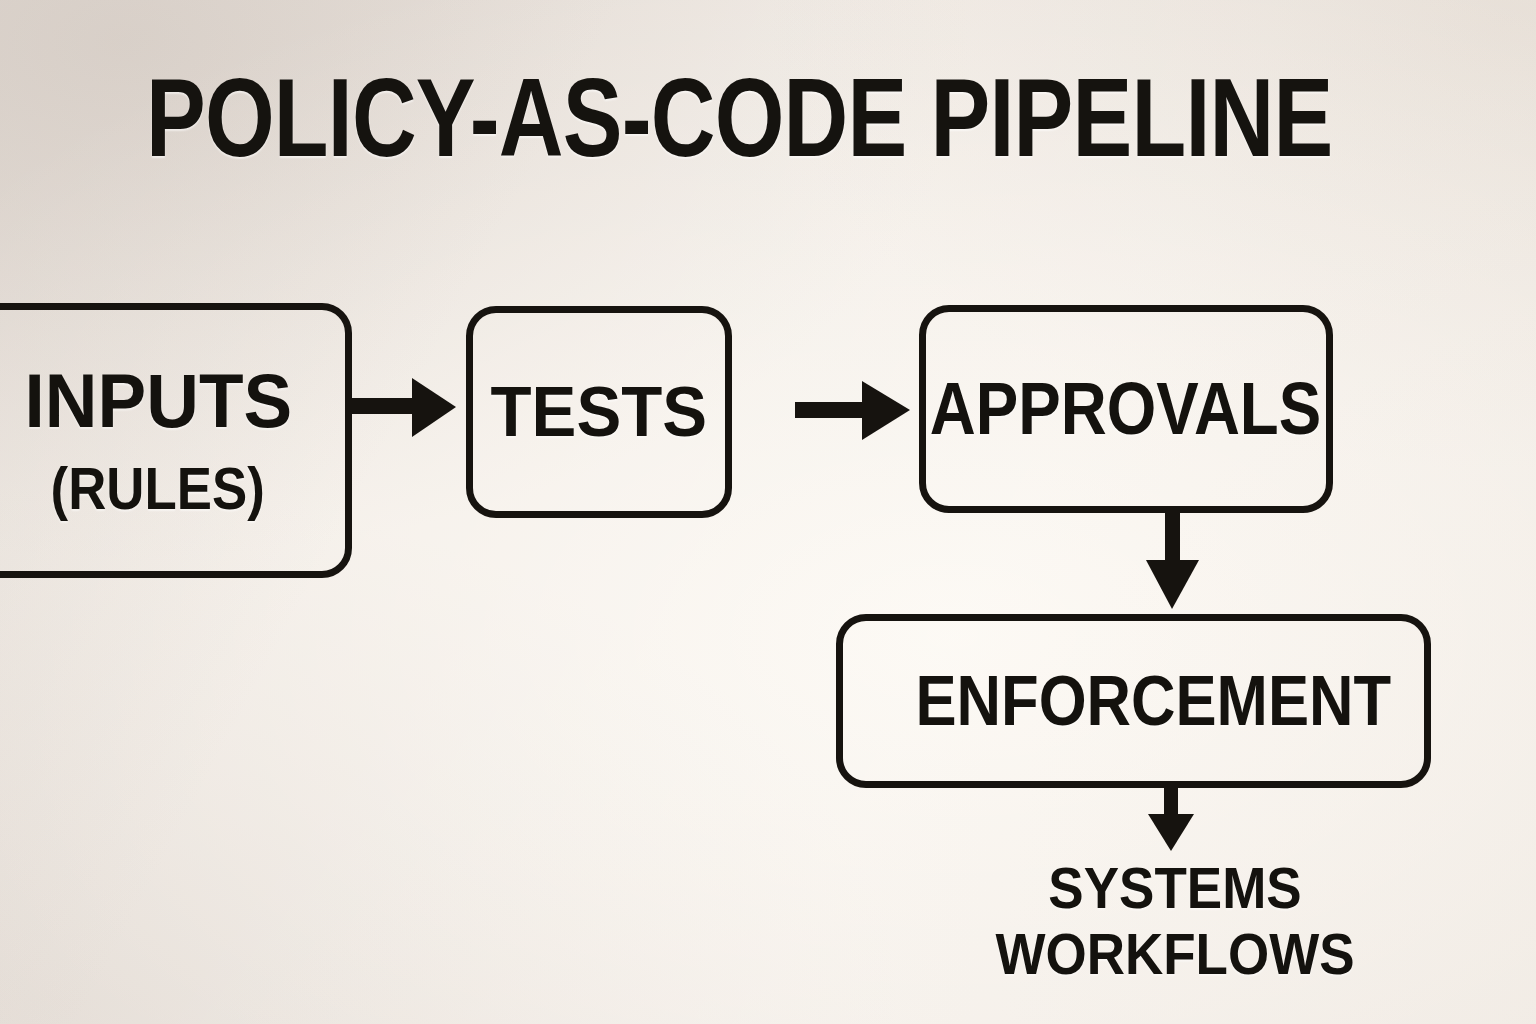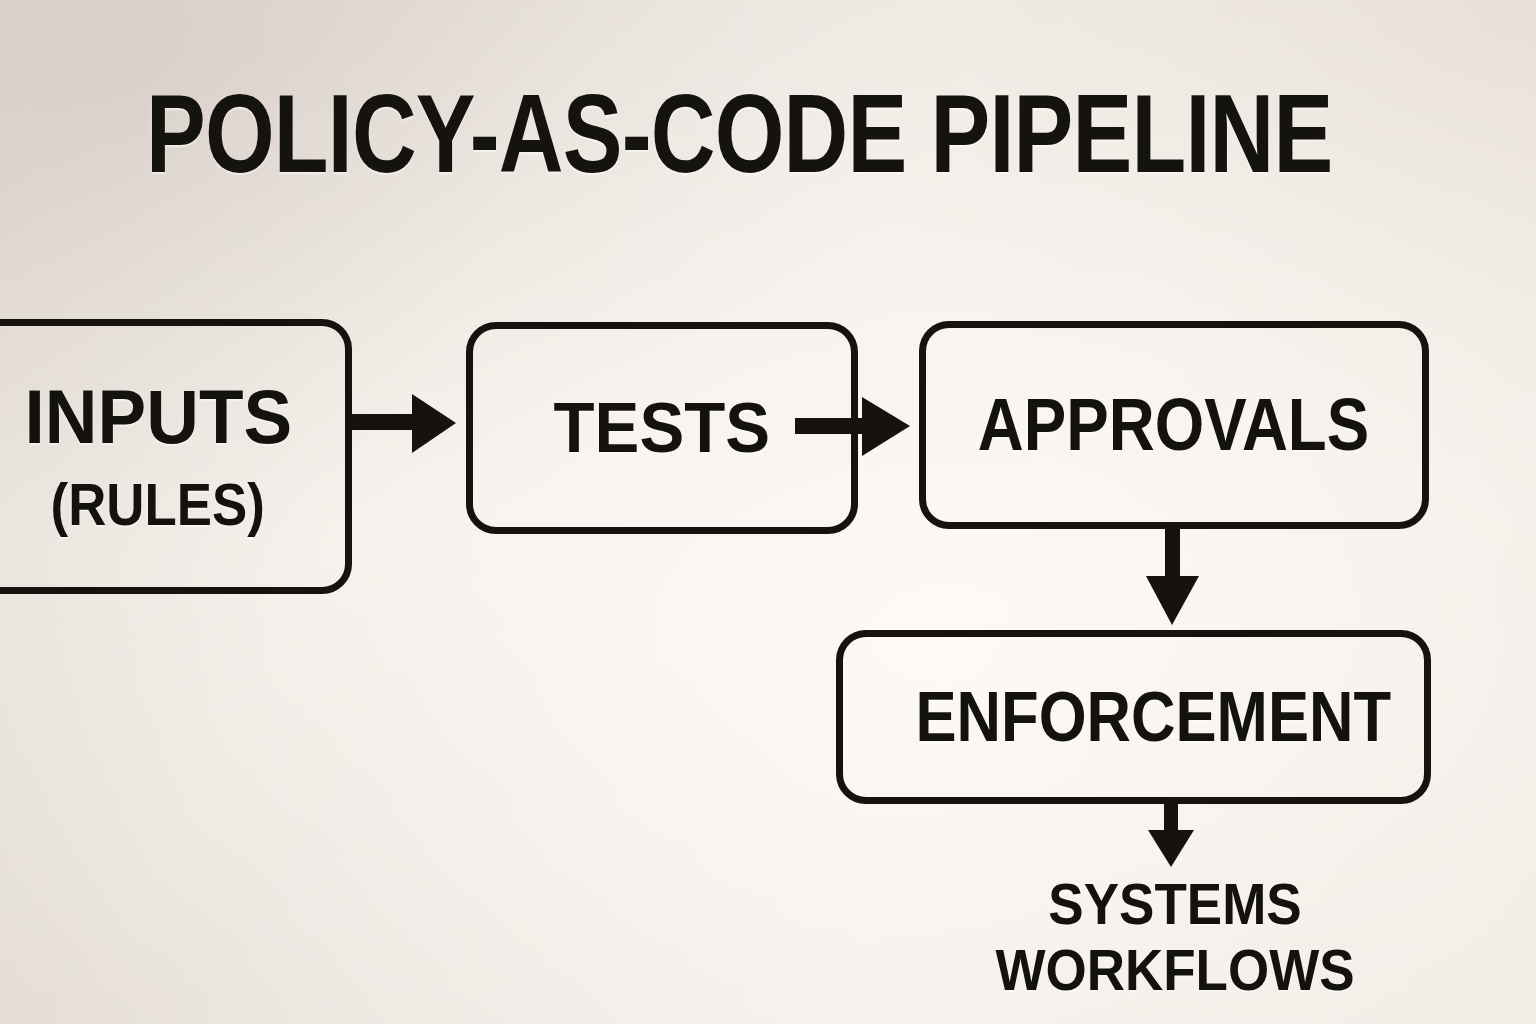--- a/index.html
+++ b/index.html
@@ -31,21 +31,20 @@
   #paper-tone-b {
     position: absolute;
     inset: 0;
     background: linear-gradient(118deg, rgba(198,188,180,0.28) 0%, rgba(198,188,180,0.0) 30%, rgba(255,253,250,0.10) 62%, rgba(232,224,214,0.16) 100%);
     pointer-events: none;
   }
 
   .diagram-layer {
     position: absolute;
     inset: 0;
-    margin-top: 16px;
   }
 
   
   #title {
     position: absolute;
     left: 0;
     top: 62px;
     width: 1460px;
     text-align: center;
     color: #15130f;
@@ -99,32 +98,32 @@
     font-size: 60px;
     font-weight: 700;
     transform: scaleX(0.88);
     margin-left: 30px;
     margin-top: 14px;
   }
 
   #node-tests {
     left: 466px;
     top: 306px;
-    width: 392px;
+    width: 266px;
     height: 212px;
   }
   #node-tests .node-label.primary {
     font-size: 70px;
     transform: scaleX(0.96);
   }
 
   #node-approvals {
     left: 919px;
     top: 305px;
-    width: 510px;
+    width: 414px;
     height: 208px;
   }
   #node-approvals .node-label.primary {
     font-size: 74px;
     transform: scaleX(0.86);
   }
 
   #node-enforcement {
     left: 836px;
     top: 614px;

